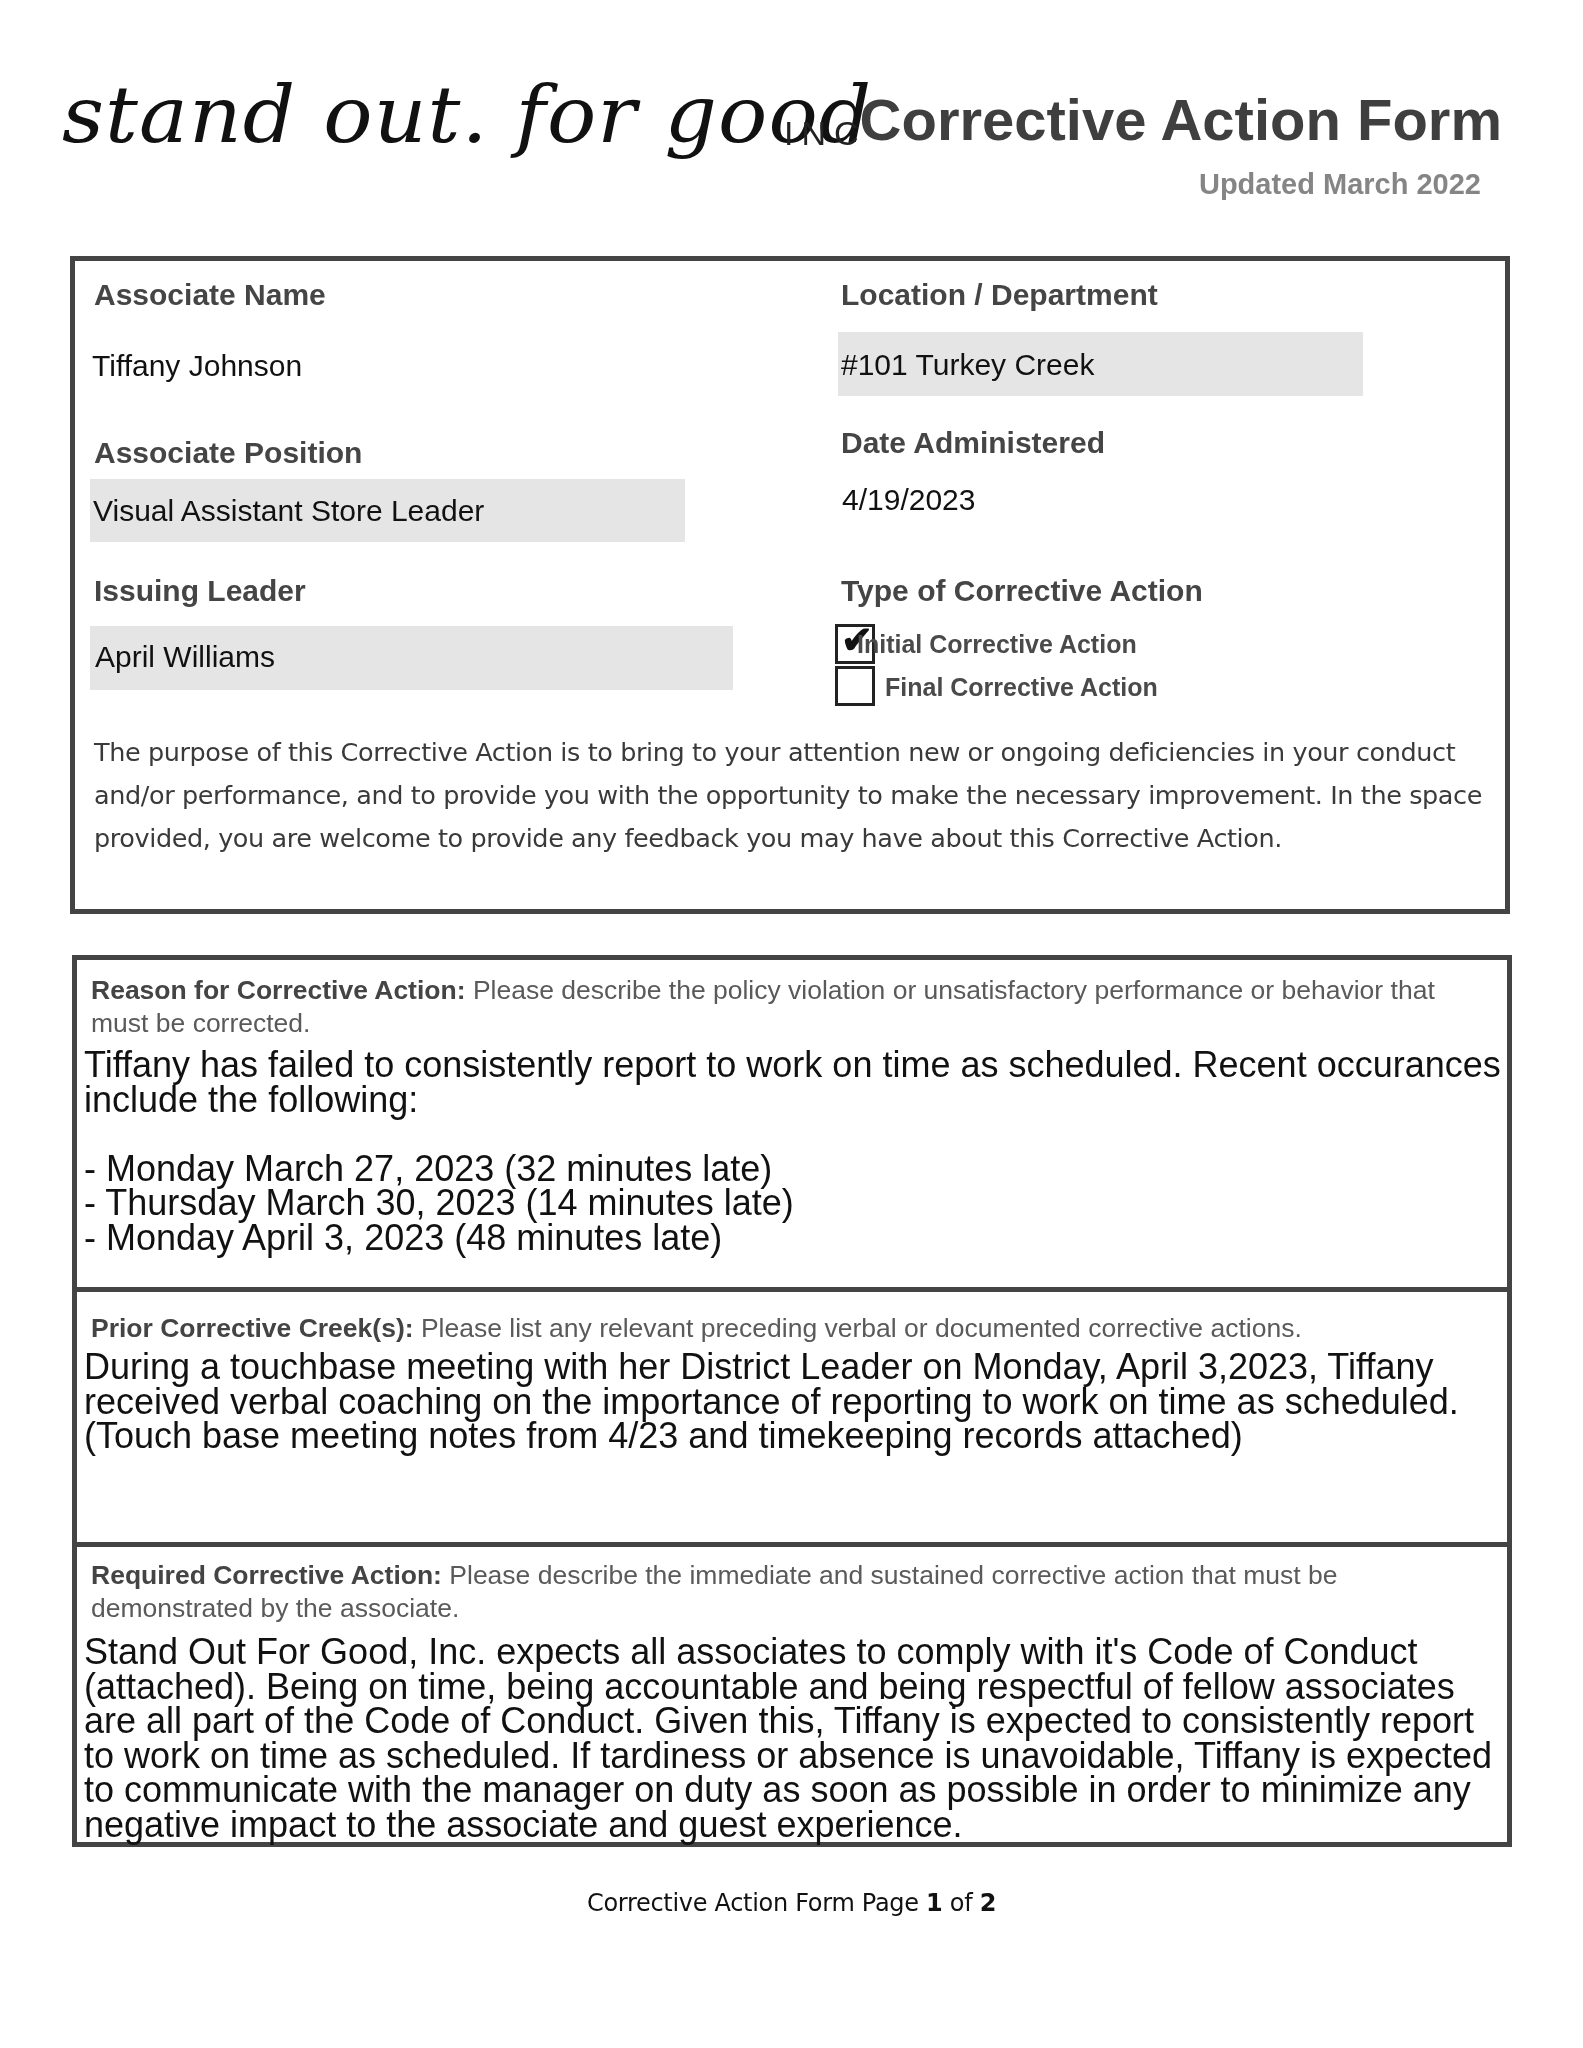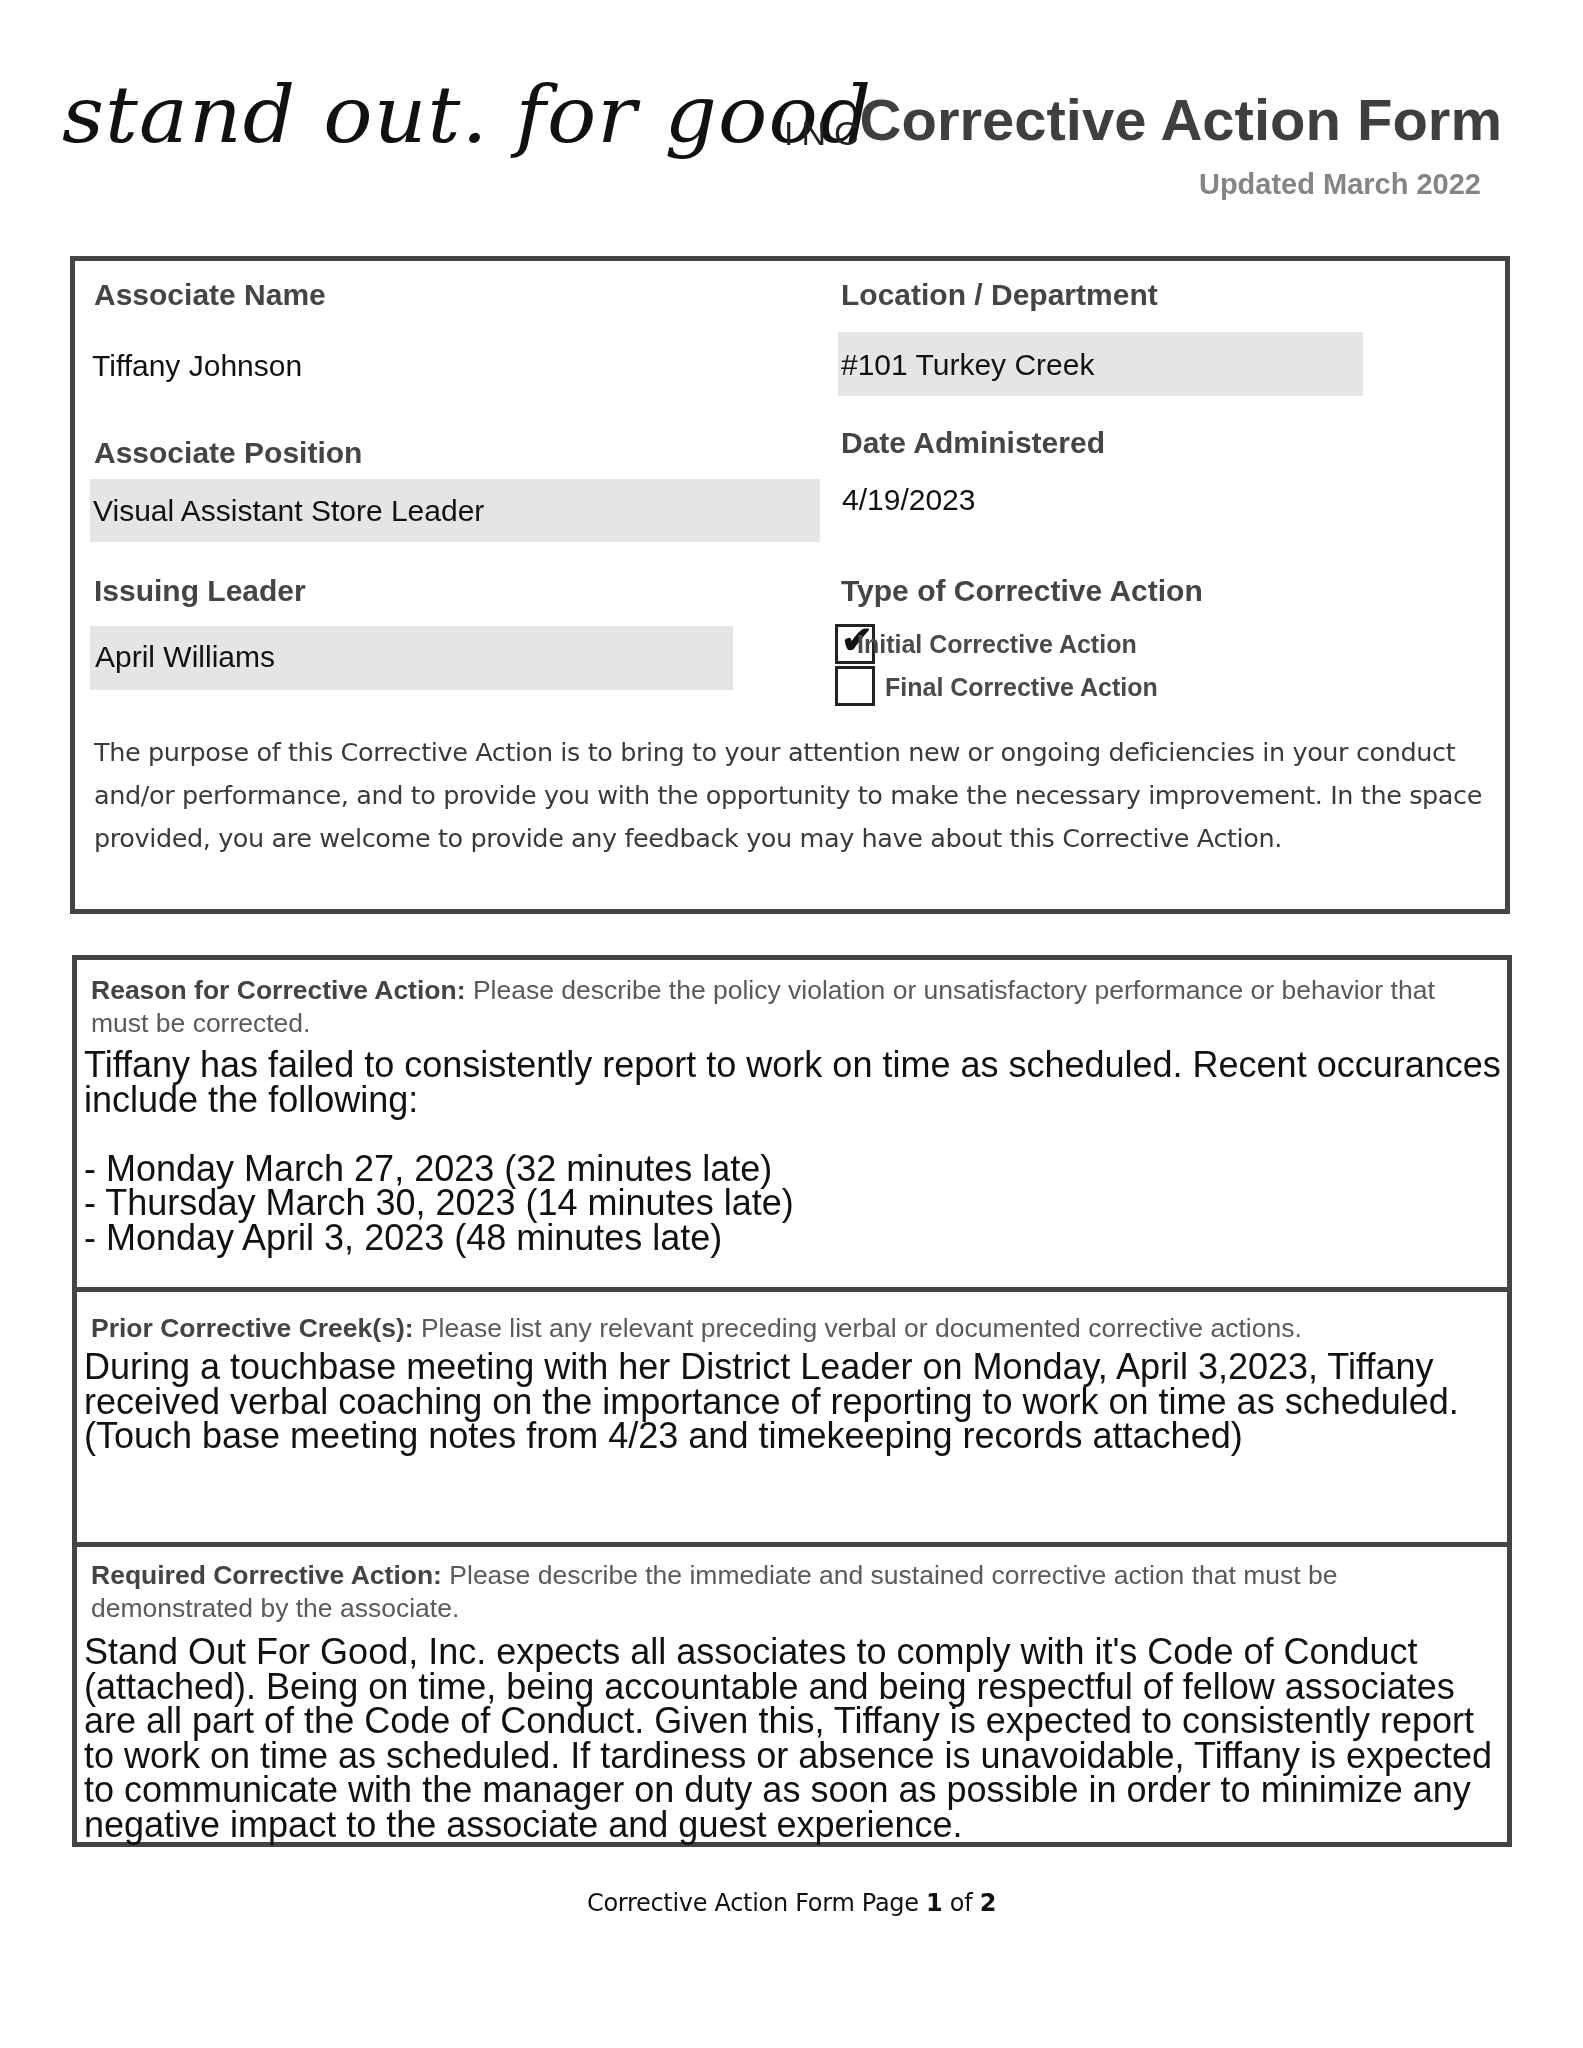--- a/index.html
+++ b/index.html
@@ -44,21 +44,21 @@
 </div>
 <div class="abs doc-title">Corrective Action Form</div>
 <div class="abs doc-updated">Updated March 2022</div>
 
 <div class="abs info-box">
 
   <div class="lbl" style="left:19px; top:17px;">Associate Name</div>
   <div class="val" style="left:17px; top:88px;">Tiffany Johnson</div>
 
   <div class="lbl" style="left:19px; top:165px;margin-top:10px;">Associate Position</div>
-  <div class="shade" style="left:15px; top:218px; width:730px; height:63px;">
+  <div class="shade" style="left:15px; top:218px; width:595px; height:63px;">
     <div class="val" style="left:3px; top:15px;">Visual Assistant Store Leader</div>
   </div>
 
   <div class="lbl" style="left:19px; top:313px;">Issuing Leader</div>
   <div class="shade" style="left:15px; top:365px; width:643px; height:64px;">
     <div class="val" style="left:5px; top:14px;">April Williams</div>
   </div>
 
   <div class="lbl" style="left:766px; top:17px;">Location / Department</div>
   <div class="shade" style="left:763px; top:71px; width:525px; height:64px;">

